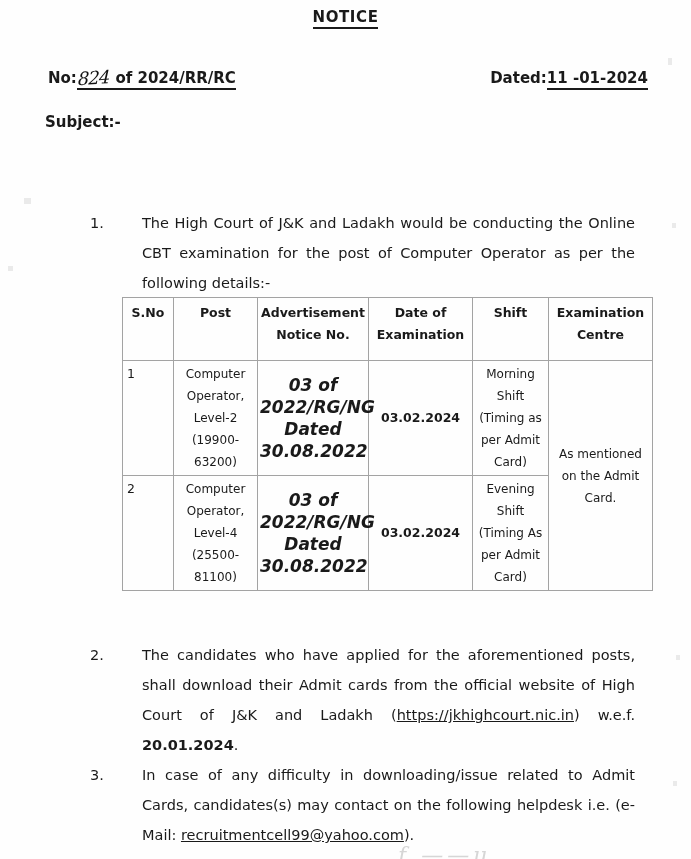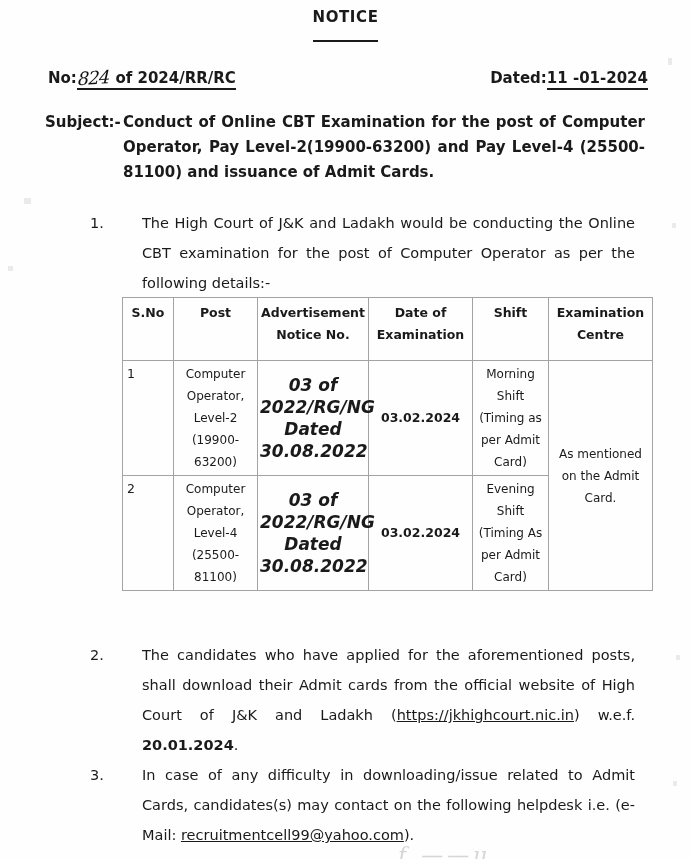--- a/index.html
+++ b/index.html
@@ -28,21 +28,21 @@
     top: 8px;
     left: 0;
     width: 691px;
     text-align: center;
     font-size: 15px;
     font-weight: bold;
     letter-spacing: 0.6px;
   }
   .notice-title span {
     border-bottom: 2px solid #1a1a1a;
-    padding-bottom: 14px;
+    padding-bottom: 1px;
   }
 
   
   .refline {
     position: absolute;
     top: 66px;
     left: 48px;
     width: 600px;
     font-size: 15px;
     font-weight: bold;
@@ -215,21 +215,20 @@
     <div class="no-block">
       <span>No:</span><span class="ref-underline"><span class="handwritten">824</span><span> of 2024/RR/RC</span></span>
     </div>
     <div class="dated-block">
       <span>Dated:</span><span class="ref-underline">11 -01-2024</span>
     </div>
   </div>
 
   <div class="subject">
     <span class="sub-label">Subject:-</span>
-    <div class="sub-body">Conduct of Online CBT Examination for the post of Computer Operator, Pay Level-2(19900-63200) and Pay Level-4 (25500-81100) and issuance of Admit Cards.</div>
   </div>
 
   <div class="para" id="para-1">
     <span class="num">1.</span>
     <div class="body">The High Court of J&amp;K and Ladakh would be conducting the Online CBT examination for the post of Computer Operator as per the following details:-</div>
   </div>
 
   <div class="tbl-wrap">
     <table class="notice-table">
       <colgroup>

